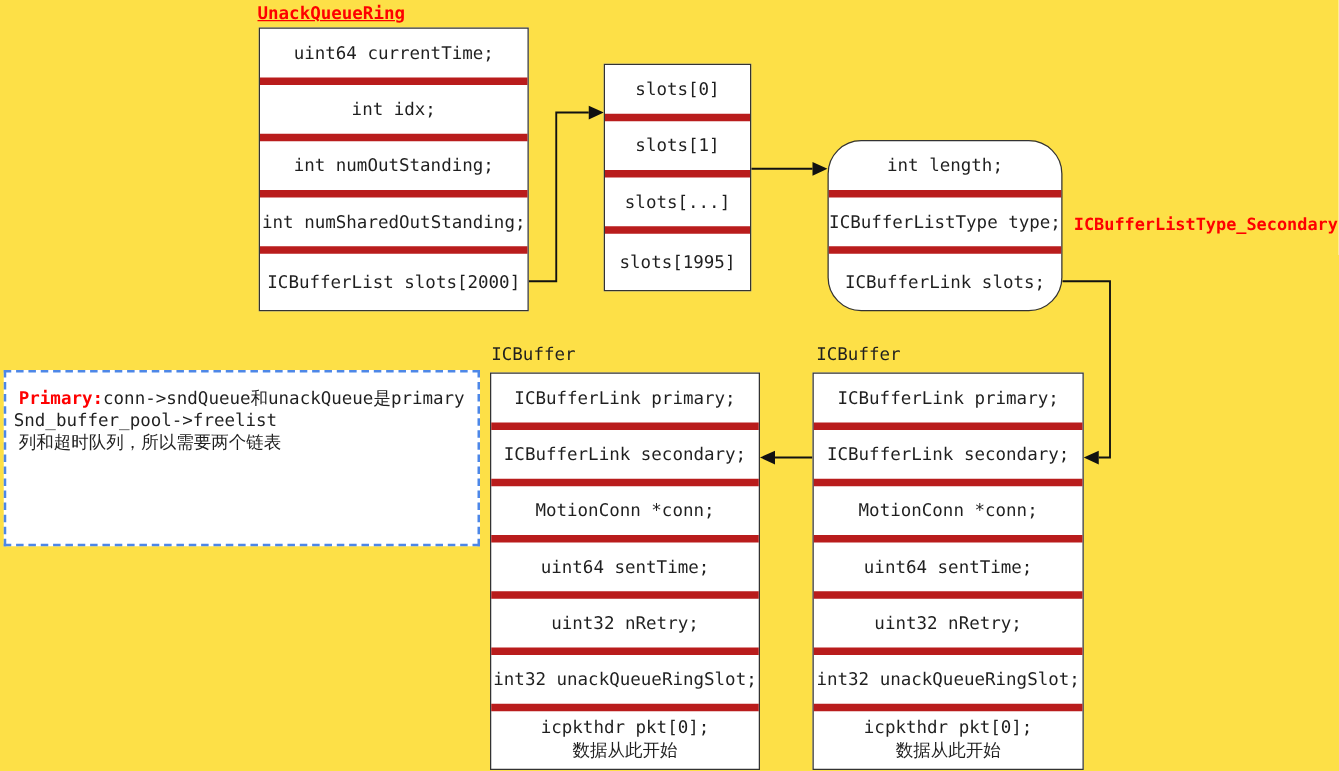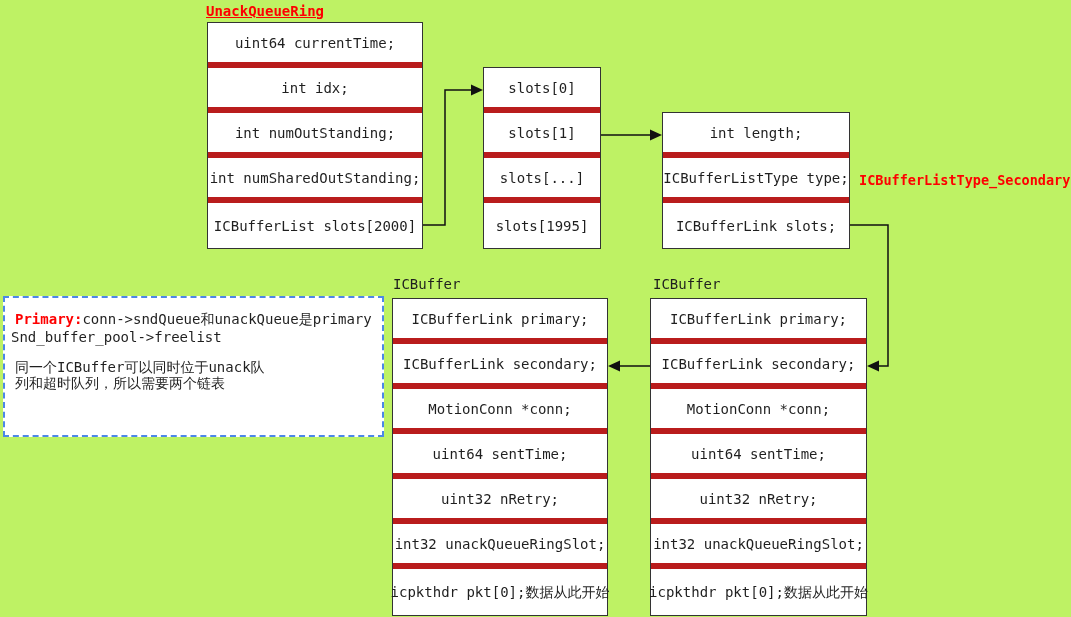--- a/index.html
+++ b/index.html
@@ -1,30 +1,30 @@
 <!DOCTYPE html>
 <html><head>
 <meta charset="utf-8">
 <style>
   * { margin:0; padding:0; box-sizing:border-box; }
   html,body { background:#ffffff; }
   .canvas {
-    position:relative; width:1071px; height:617px; background:#bef264;
+    position:relative; width:1071px; height:617px; background:#fde047;
     font-family:"DejaVu Sans Mono","Liberation Mono",monospace;
     color:#1f1f1f; overflow:hidden;
   }
   .struct-table { position:absolute; background:#ffffff; border:1px solid #333333; }
   .struct-row {
     height:45px; border-bottom:6px solid #b91c1c;
     display:flex; align-items:center; justify-content:center;
     font-size:14px; white-space:nowrap;
   }
   .struct-row:last-child { border-bottom:none; }
   .struct-row.two-line {
-    height:46px; flex-direction:row; line-height:19px;
+    height:46px; flex-direction:column; line-height:19px;
   }
   .struct-label { position:absolute; font-size:14px; color:#1f1f1f; white-space:nowrap; }
   .red-label { position:absolute; color:#fe0000; font-weight:bold; font-size:14px; white-space:nowrap; }
   .red-label.underlined { text-decoration:underline; }
   .red-label.side { font-size:13.5px; }
   .note-box {
     position:absolute; left:3px; top:296px; width:381px; height:141px;
     border:2px dashed #4d87e8; background:#ffffff;
     font-size:14px; padding:12px 6px 0 6px;
   }
@@ -59,40 +59,39 @@
 
   <div class="red-label underlined" style="left:206px; top:3px;">UnackQueueRing</div>
   <div class="struct-table" style="left:207px; top:22px; width:216px;">
     <div class="struct-row">uint64 currentTime;</div>
     <div class="struct-row">int idx;</div>
     <div class="struct-row">int numOutStanding;</div>
     <div class="struct-row">int numSharedOutStanding;</div>
     <div class="struct-row">ICBufferList slots[2000]</div>
   </div>
 
-  <div class="struct-table" style="left:483px; top:67px; width:118px;">
+  <div class="struct-table" style="left:483px; top:51px; width:118px;">
     <div class="struct-row">slots[0]</div>
     <div class="struct-row">slots[1]</div>
     <div class="struct-row">slots[...]</div>
     <div class="struct-row">slots[1995]</div>
   </div>
 
-  <div class="struct-table" style="left:662px; top:112px; width:188px;">
+  <div class="struct-table" style="left:662px; top:112px; width:188px;border-radius:27px;">
     <div class="struct-row">int length;</div>
     <div class="struct-row">ICBufferListType type;</div>
     <div class="struct-row">ICBufferLink slots;</div>
   </div>
   <div class="red-label side" style="left:859px; top:172px;">ICBufferListType_Secondary</div>
 
   <div class="note-box">
     <div class="note-line l1">
       <span class="key">Primary:</span><span>conn-&gt;sndQueue和unackQueue是primary</span>
     </div>
     <div class="note-line indent2">Snd_buffer_pool-&gt;freelist</div>
-    <div class="note-cjk first">同一个ICBuffer可以同时位于unack队</div>
     <div class="note-cjk">列和超时队列，所以需要两个链表</div>
   </div>
 
   <div class="struct-label" style="left:393px; top:276px;">ICBuffer</div>
   <div class="struct-table" style="left:392px; top:298px; width:216px;">
     <div class="struct-row">ICBufferLink primary;</div>
     <div class="struct-row">ICBufferLink secondary;</div>
     <div class="struct-row">MotionConn *conn;</div>
     <div class="struct-row">uint64 sentTime;</div>
     <div class="struct-row">uint32 nRetry;</div>

